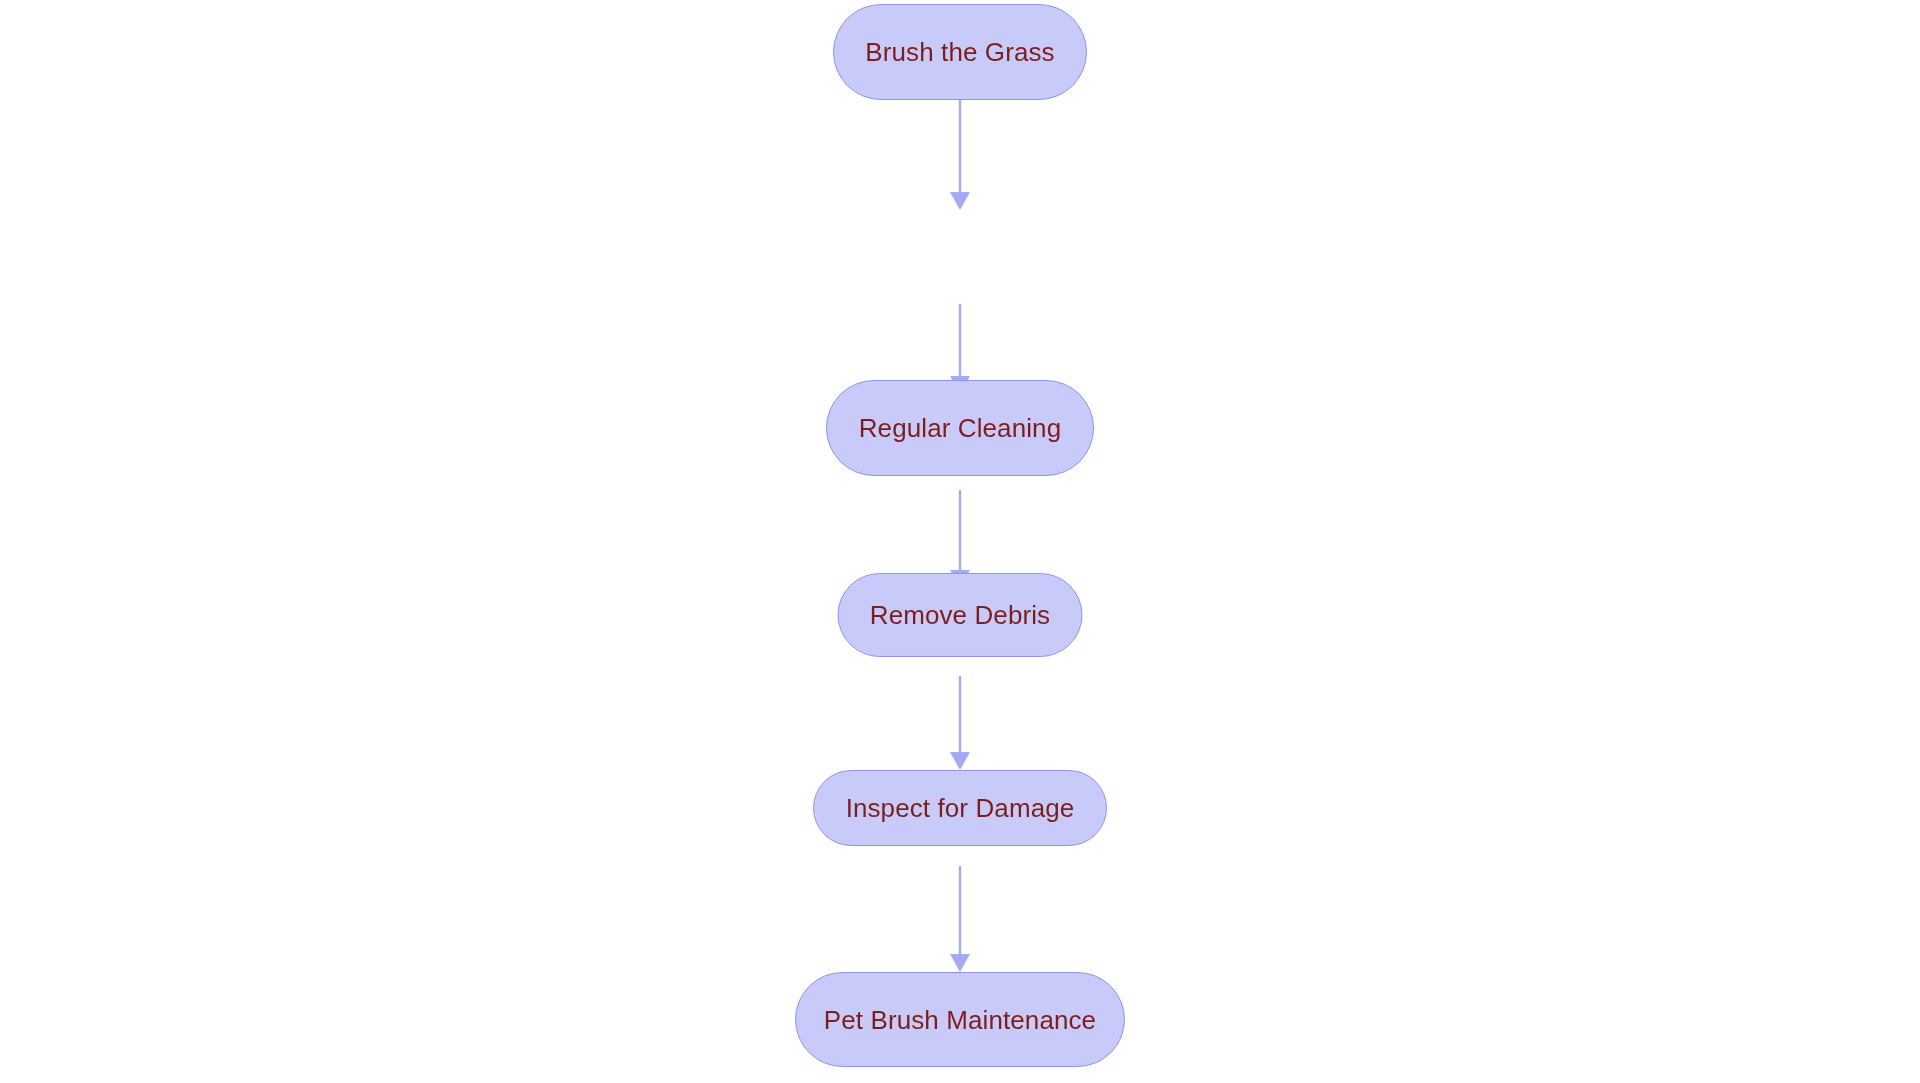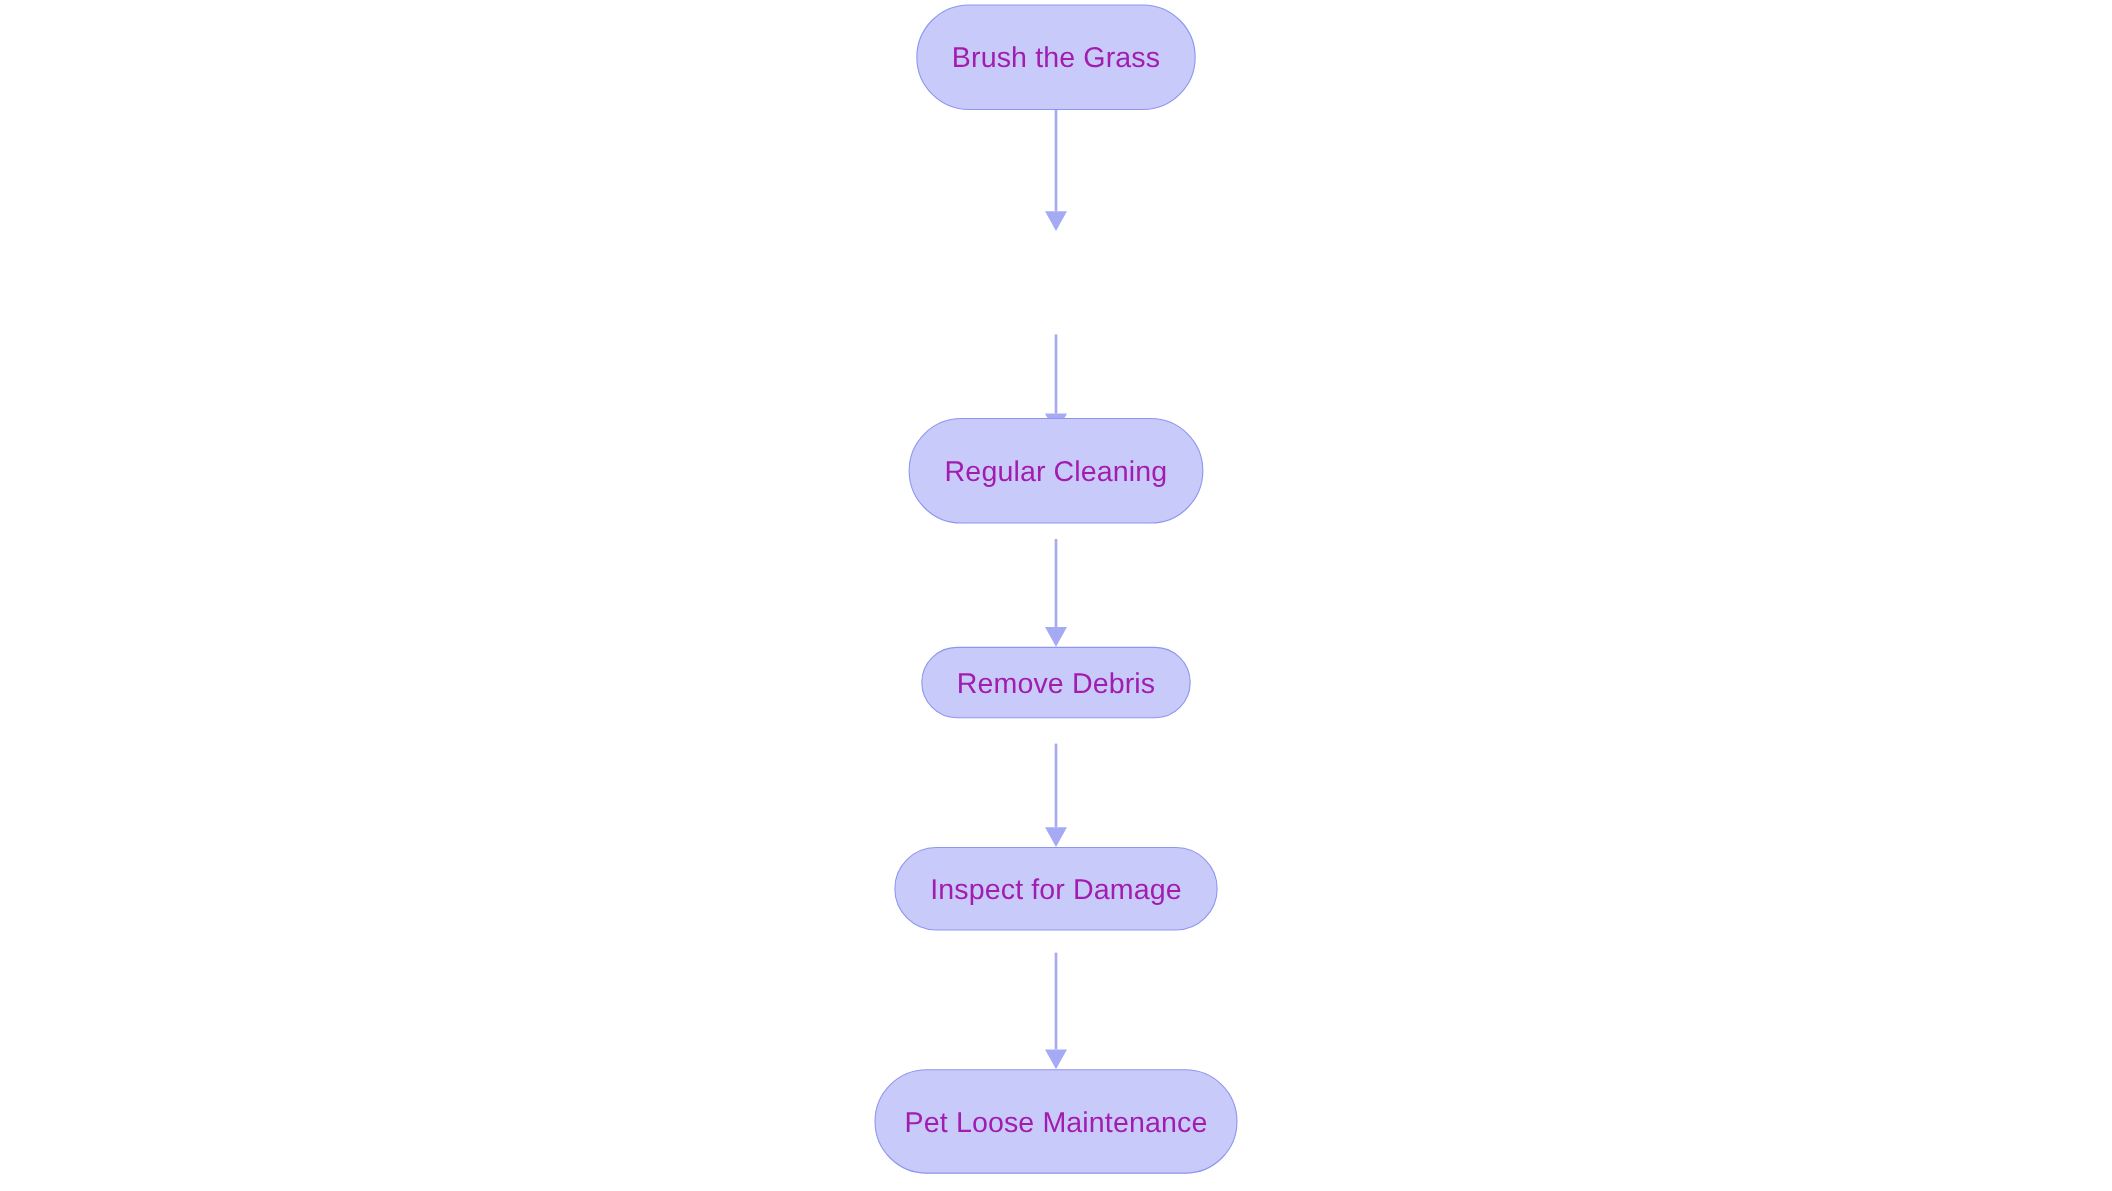--- a/index.html
+++ b/index.html
@@ -43,21 +43,21 @@
     border-radius: 999px;
     color: #3333cc;
     font-size: 26px;
     font-weight: 400;
     letter-spacing: 0.1px;
     line-height: 1;
     white-space: nowrap;
     user-select: none;
   }
   .node-label {
-    color: #a21caf;
+    color: #7f1d1d;
     font-size: 26px;
     pointer-events: none;
   }
   .connector {
     position: absolute;
     left: 50%;
     transform: translateX(-50%);
     width: 40px;
     pointer-events: none;
   }
@@ -105,21 +105,21 @@
       <span class="node-label">Regular Cleaning</span>
     </div>
 
     <div class="connector" style="top:490px; height:98px;">
       <svg width="40" height="98" viewBox="0 0 40 98" aria-hidden="true">
         <line class="conn-line" x1="20" y1="0" x2="20" y2="80"></line>
         <polygon class="conn-head" points="10,80 30,80 20,98"></polygon>
       </svg>
     </div>
 
-    <div class="node" style="top:588px; width:245px; height:65px;">
+    <div class="node" style="top:573px; width:245px; height:84px;">
       <span class="node-label">Remove Debris</span>
     </div>
 
     <div class="connector" style="top:676px; height:94px;">
       <svg width="40" height="94" viewBox="0 0 40 94" aria-hidden="true">
         <line class="conn-line" x1="20" y1="0" x2="20" y2="76"></line>
         <polygon class="conn-head" points="10,76 30,76 20,94"></polygon>
       </svg>
     </div>
 
@@ -128,17 +128,17 @@
     </div>
 
     <div class="connector" style="top:866px; height:106px;">
       <svg width="40" height="106" viewBox="0 0 40 106" aria-hidden="true">
         <line class="conn-line" x1="20" y1="0" x2="20" y2="88"></line>
         <polygon class="conn-head" points="10,88 30,88 20,106"></polygon>
       </svg>
     </div>
 
     <div class="node" style="top:972px; width:330px; height:95px;">
-      <span class="node-label">Pet Loose Maintenance</span>
+      <span class="node-label">Pet Brush Maintenance</span>
     </div>
 
   </div>
 </div>
 
 </body></html>

